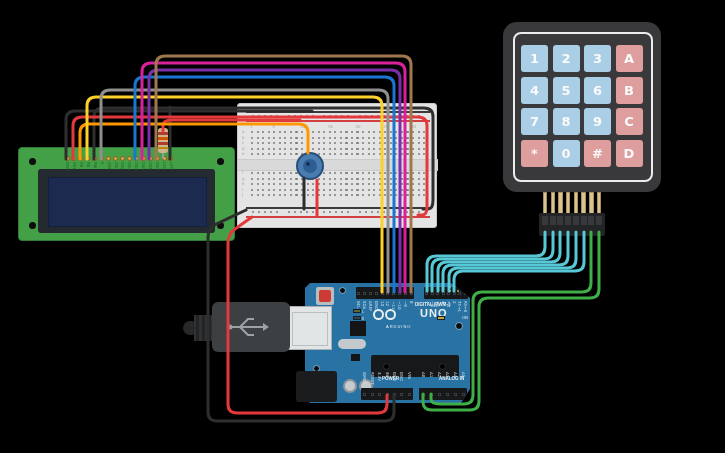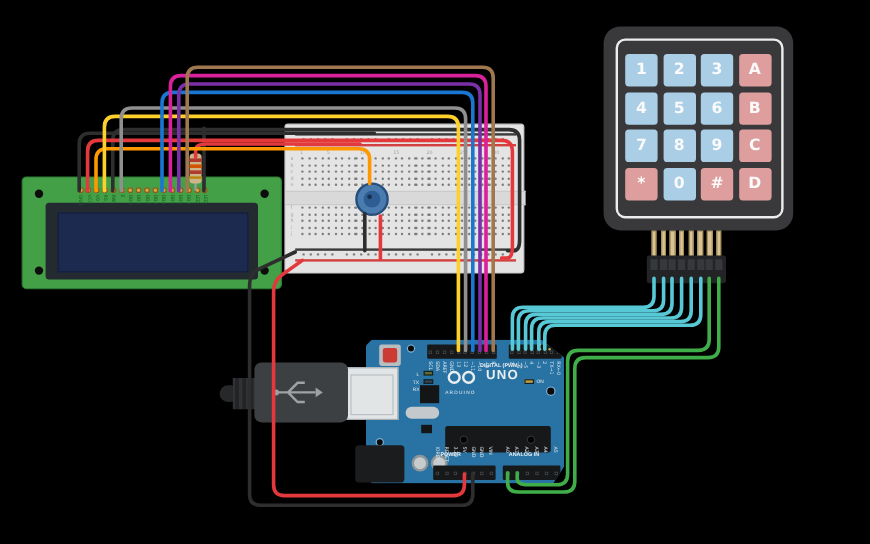--- a/index.html
+++ b/index.html
@@ -21,21 +21,21 @@
   #pot{left:296px;top:152px;width:28px;height:28px;border-radius:50%;background:#4a7cb0;border:2px solid #274f7c;z-index:15;box-sizing:border-box;}
   #potdial{position:absolute;left:5px;top:5px;width:14px;height:14px;border-radius:50%;background:#2e5d94;}
   #potdot{position:absolute;left:3px;top:3px;width:4px;height:4px;border-radius:50%;background:#16304f;}
   
   #res{left:158px;top:128px;width:10px;height:25px;background:#cdb489;border-radius:3px;z-index:20;}
   .band{position:absolute;left:0;width:10px;height:3px;}
   #reslead{left:162px;top:151px;width:2px;height:8px;background:#9a9a9a;z-index:19;}
   
   #arduino{left:305px;top:283px;width:165px;height:120px;background:#2973a4;z-index:10;
     clip-path:polygon(5px 0,146px 0,165px 15px,165px 106px,156px 120px,5px 120px,0 115px,0 5px);}
-  .btxt{position:absolute;color:#e9eef0;font-family:"Liberation Sans",sans-serif;}
+  .btxt{position:absolute;color:#e9eef0;font-family:"Liberation Sans",sans-serif;margin-left:15px;}
   .ledr{position:absolute;width:8px;height:4px;border:1px solid #11222d;box-sizing:border-box;}
   .mhole{position:absolute;border-radius:50%;background:#0a0a0a;border:1.5px solid #7fb2d2;box-sizing:border-box;}
   .lcirc{position:absolute;width:11px;height:11px;border:2px solid #e9eef0;border-radius:50%;box-sizing:border-box;}
   
   #jack{left:296px;top:371px;width:41px;height:31px;background:#1b1c1e;border-radius:3px;z-index:12;}
   #usbsock{left:286px;top:306px;width:46px;height:44px;background:#e2e5e6;border:1px solid #a9b0b3;z-index:12;box-sizing:border-box;}
   #usbsock .in{position:absolute;left:5px;top:5px;width:34px;height:32px;border:1px solid #b9bfc2;}
   #plug{left:212px;top:302px;width:78px;height:50px;background:#3d4043;border-radius:6px;z-index:13;}
   #ferrule{left:194px;top:315px;width:20px;height:26px;background:#303234;z-index:13;}
   .rib{position:absolute;top:0;width:3px;height:26px;background:#222426;}

